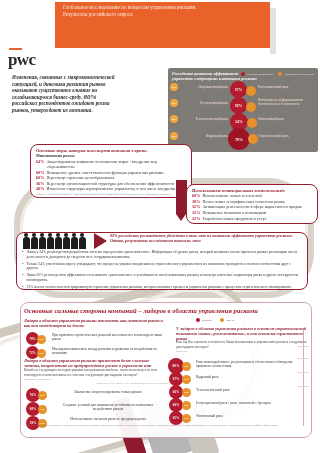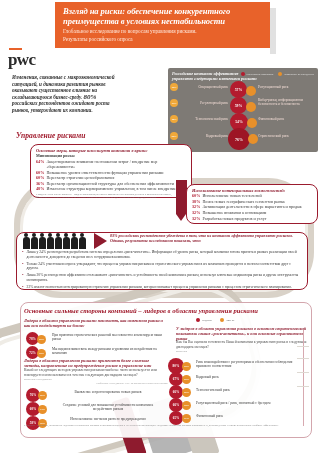--- a/index.html
+++ b/index.html
@@ -236,21 +236,20 @@
     background:#d7a9b0;
   }
   .tick{ position:absolute; left:297px; width:12px; height:1px; background:#ded9d2; }
 </style>
 </head>
 <body>
 
 <div class="page">
 
   <div class="header-band">
-    <div class="hdr-title">Взгляд на риски: обеспечение конкурентного преимущества в условиях нестабильности</div>
     <div class="hdr-sub">Глобальное исследование по вопросам управления рисками.</div>
     <div class="hdr-sub">Результаты российского опроса</div>
   </div>
   <div class="pwc-mark"></div>
   <div class="pwc-logo">pwc</div>
 
   <div class="road road-a"></div>
   <div class="road road-b"></div>
   <div class="road road-c"></div>
   <div class="road road-d"></div>
@@ -298,21 +297,20 @@
       <div class="pg-right-lbl" style="top:33px">Финансовый риск</div>
 
       <div class="pg-left-lbl" style="top:50px">Кадровый риск</div>
       <div class="bub bub-org2" style="left:2px;  top:48px; width:8px;  height:8px;  font-size:2.6px;">24%</div>
       <div class="bub bub-red2" style="left:60px; top:44px; width:22px; height:22px; font-size:4px;">76%</div>
       <div class="bub bub-org" style="left:80px; top:50px; width:10px; height:10px; font-size:2.9px;"></div>
       <div class="pg-right-lbl" style="top:50px">Стратегический риск</div>
     </div>
   </div>
 
-  <div class="sec-title">Управление рисками</div>
 
   <div class="card-box">
     <div class="card-h">Основные меры, которые используют компании в кризис</div>
     <div class="card-sub">Минимизация риска:</div>
 
     <div class="stat-row">
       <span class="stat-pct">64%</span>
       <span class="stat-txt">Акцентирование внимания на снижении затрат / внедрение мер «бережливости»</span>
     </div>
     <div class="stat-row">

